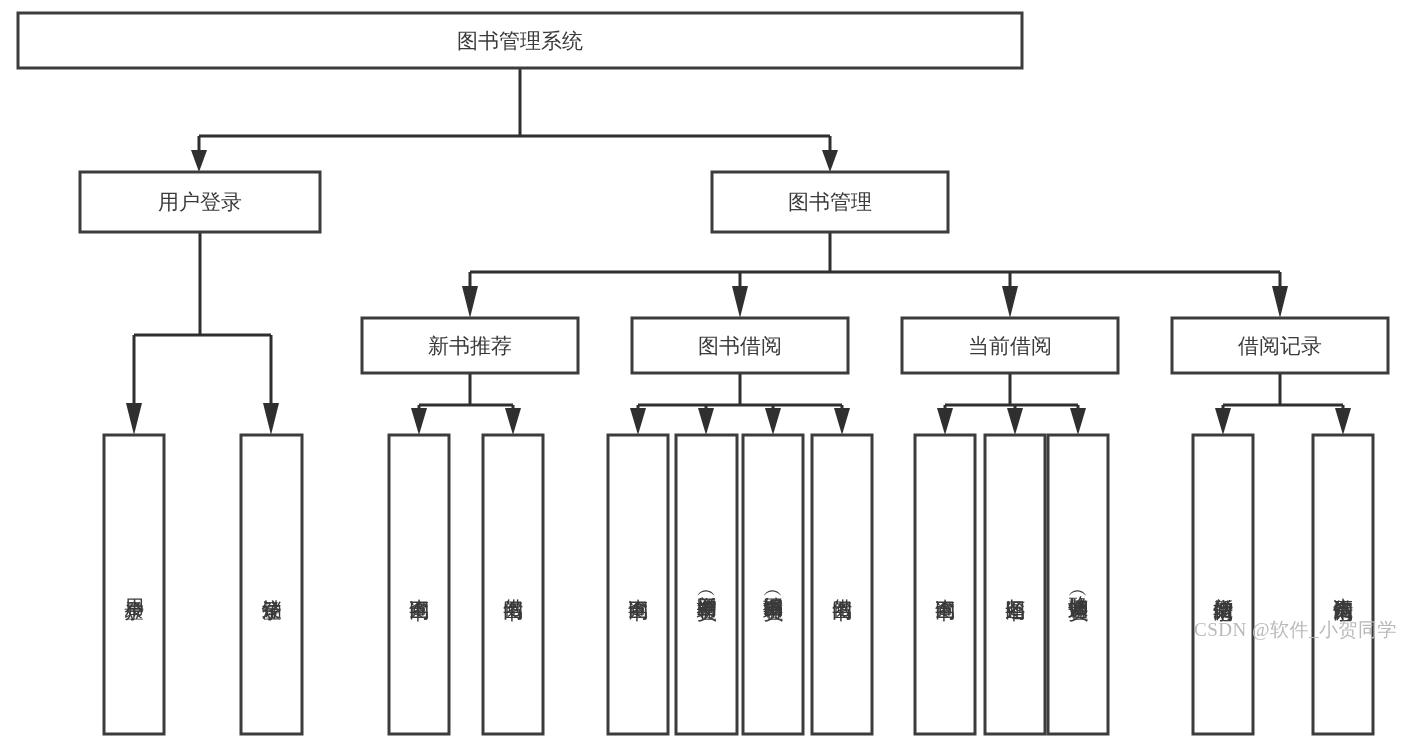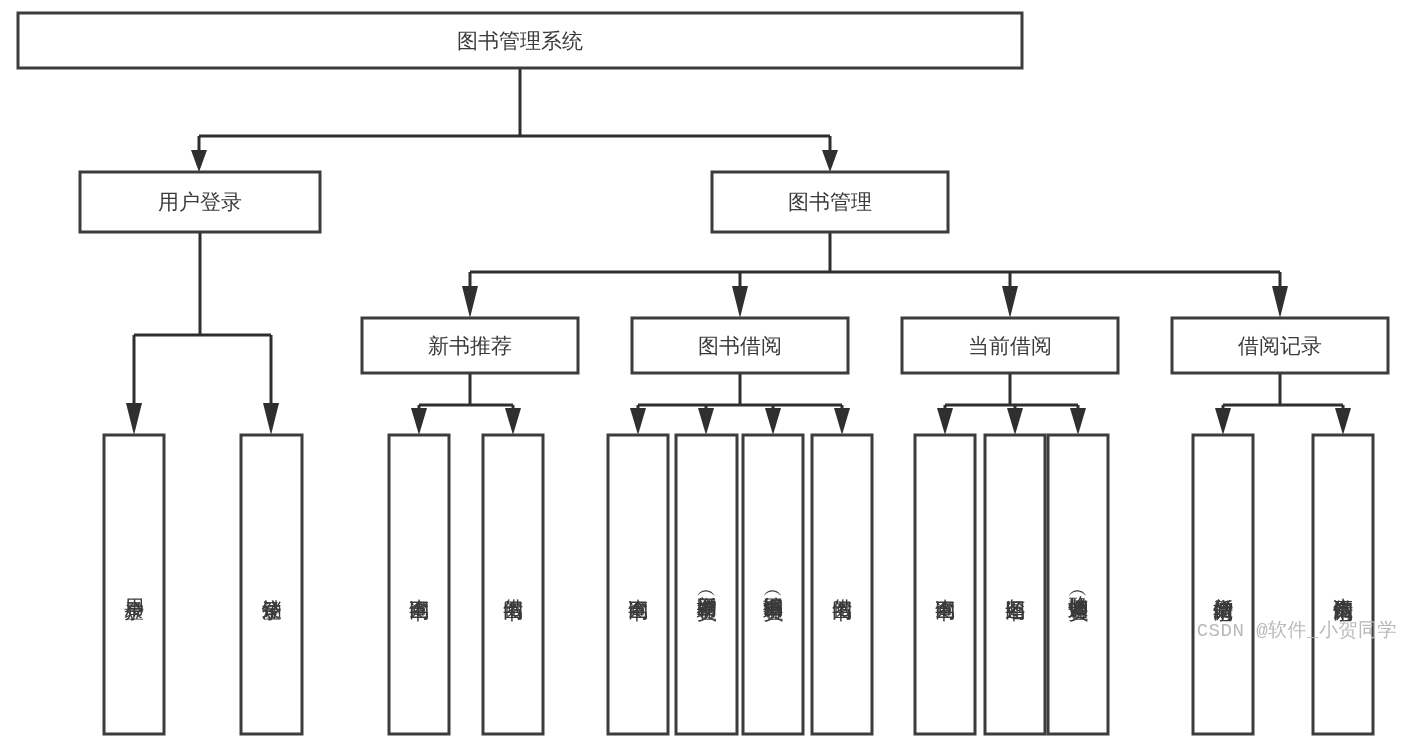--- a/index.html
+++ b/index.html
@@ -60,21 +60,21 @@
     line-height: 1.08;
     color: #3a3a3a;
     letter-spacing: 1px;
     white-space: nowrap;
     pointer-events: none;
   }
   #watermark {
     position: absolute;
     right: 8px;
     bottom: 5px;
-    font-family: Liberation Mono, monospace;
+    font-family: Liberation Serif, serif;
     font-size: 19px;
     color: #b9b9b9;
     white-space: nowrap;
     letter-spacing: 0.5px;
   }
 </style>
 </head>
 <body>
 
 <div id="diagram-root">

